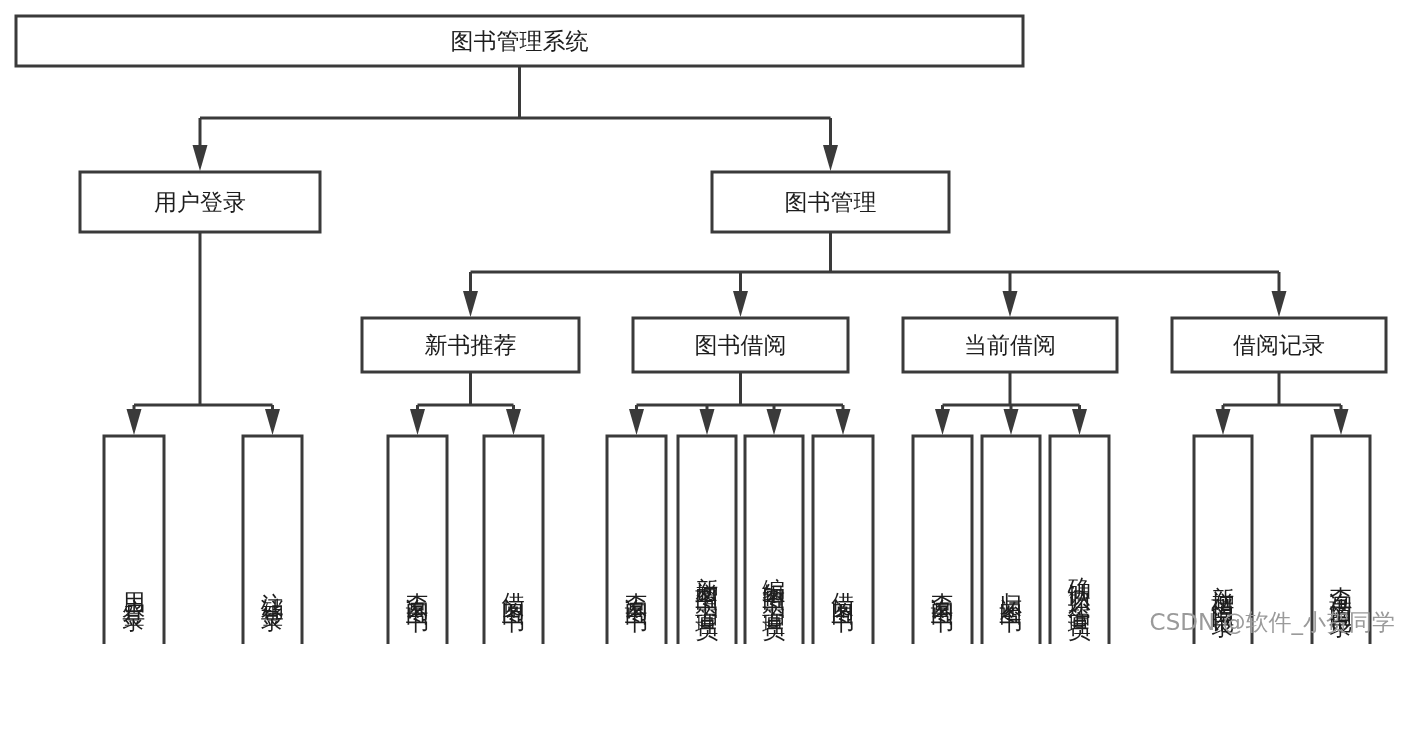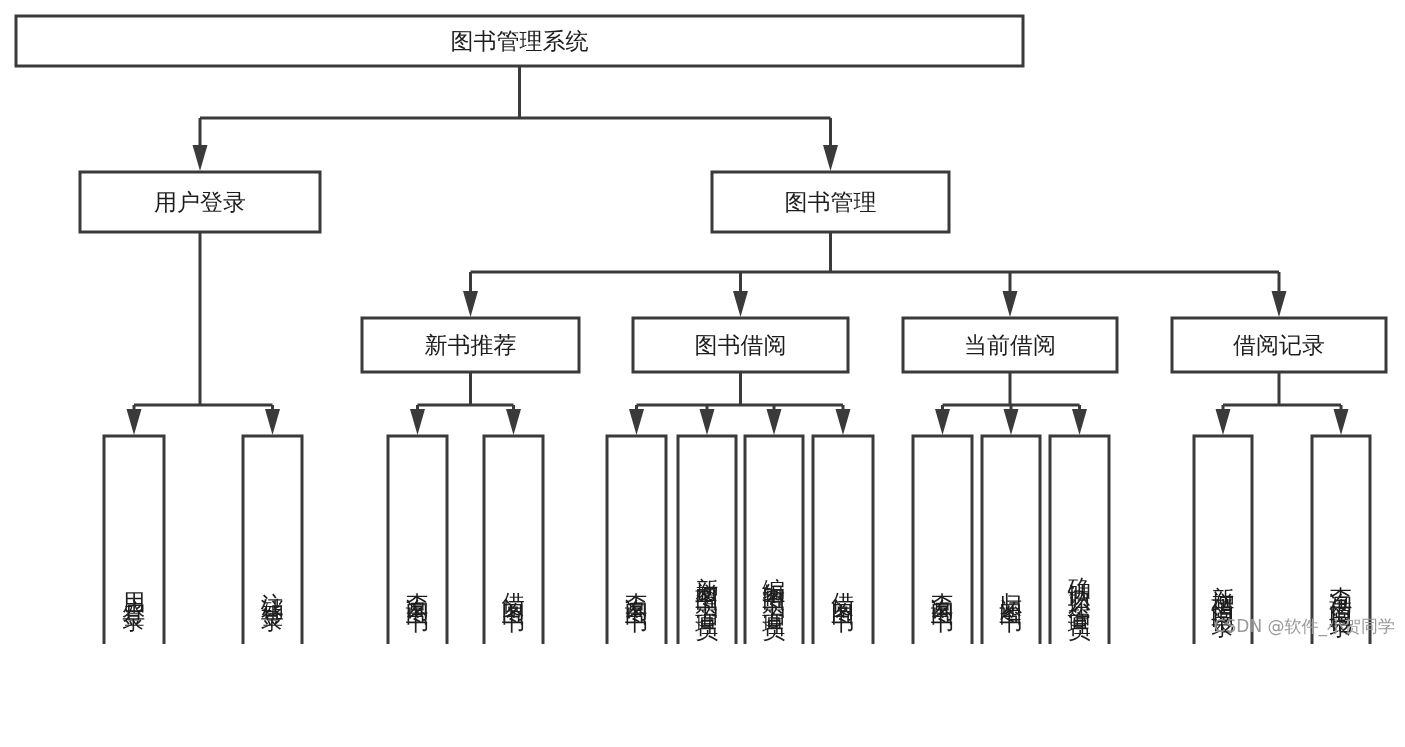--- a/index.html
+++ b/index.html
@@ -64,21 +64,21 @@
     color: #1d1d1d;
     letter-spacing: 6px;
     white-space: nowrap;
     text-align: center;
   }
   .watermark {
     position: absolute;
     right: 10px;
     bottom: 6px;
     font-family: "DejaVu Sans", "Liberation Sans", sans-serif;
-    font-size: 17px;
+    font-size: 23px;
     color: #9a9a9a;
     white-space: nowrap;
     user-select: none;
   }
 </style>
 </head>
 <body>
 
 <div id="diagram-root">
   <svg class="flow-canvas" viewBox="0 0 1405 747">

